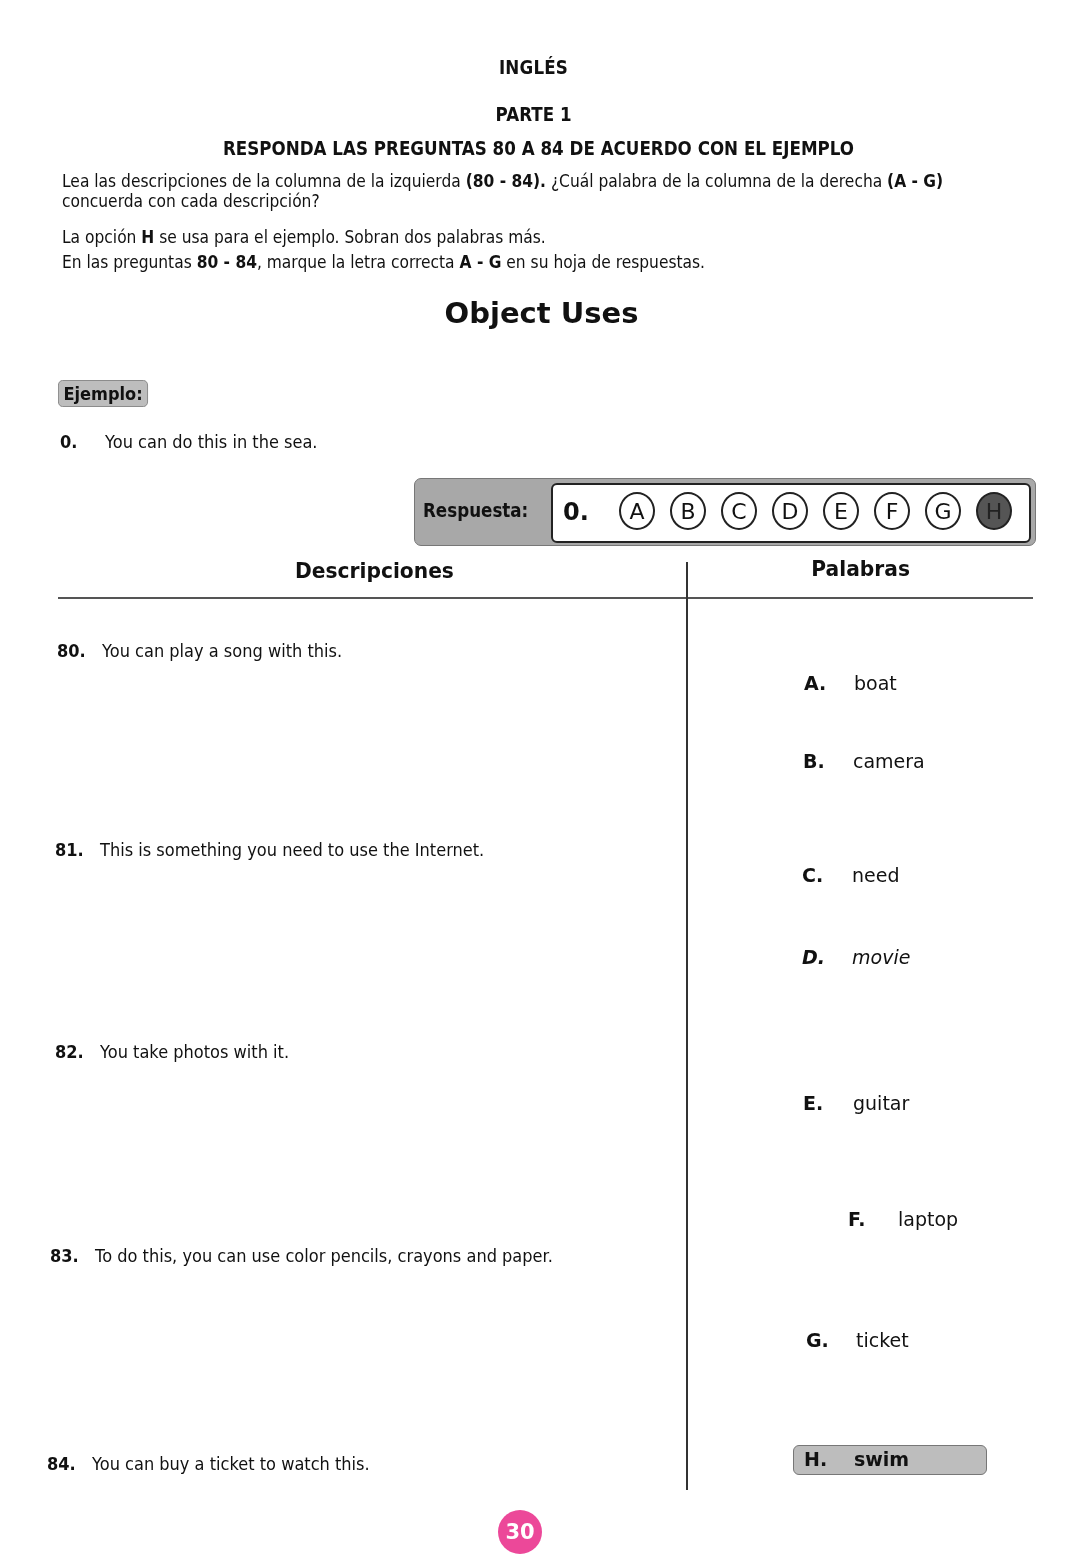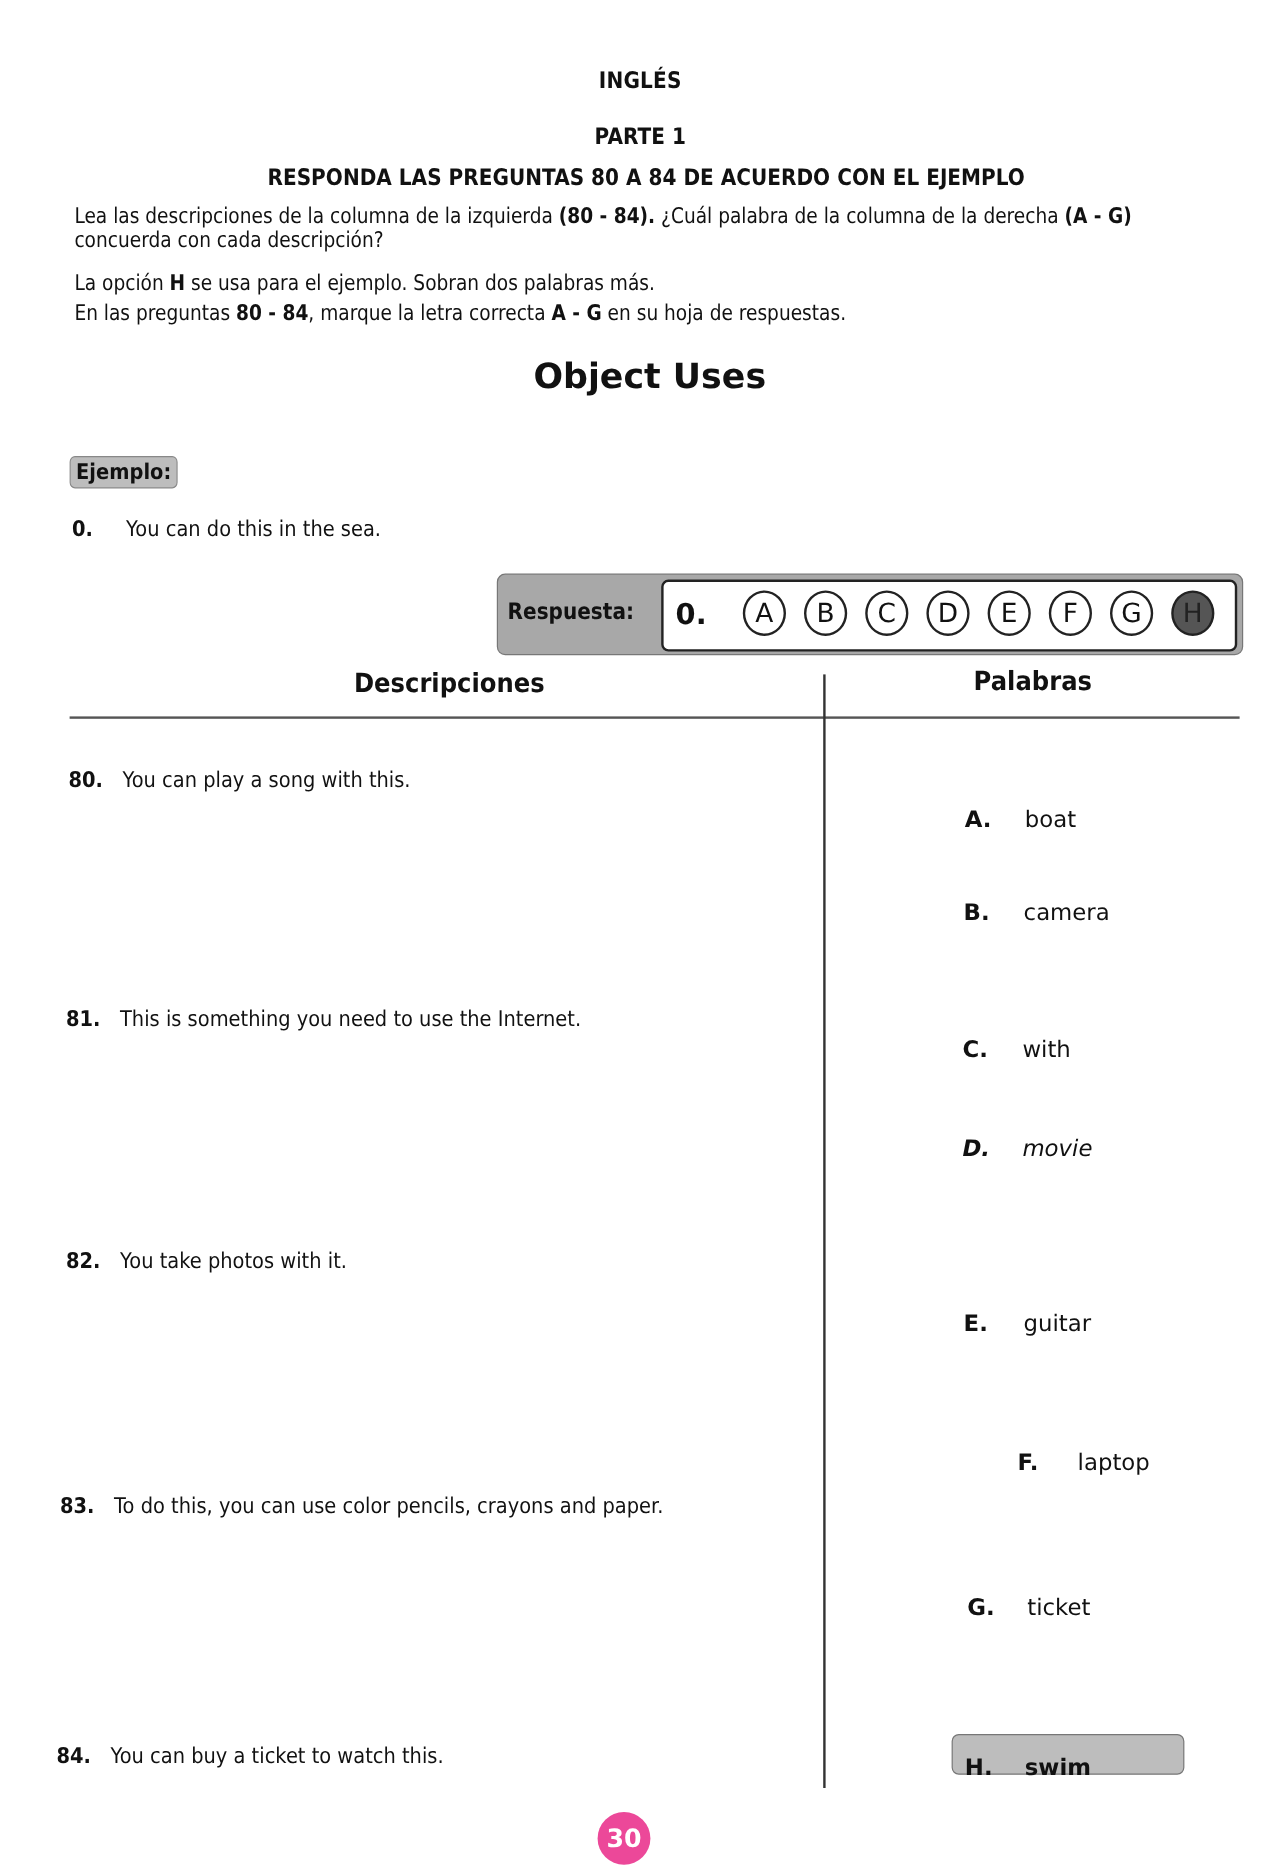--- a/index.html
+++ b/index.html
@@ -23,21 +23,21 @@
   .resp-num { left:10px; top:13px; font-size:24px; font-weight:bold; }
   .bubble { top:7px; width:36px; height:38px; border:2px solid #222; border-radius:50%;
             font-size:22px; display:flex; align-items:center; justify-content:center; box-sizing:border-box; background:#fff; }
   .bubble.filled { background:#555; color:#222; }
   .col-head { font-size:22px; font-weight:bold; transform:scaleX(0.92); }
   .hline { left:58px; top:597px; width:975px; height:2px; background:#555; }
   .vline { left:686px; top:562px; width:2px; height:928px; background:#333; }
   .word { font-size:19px; white-space:nowrap; }
   .word .letter { font-weight:bold; display:inline-block; width:50px; }
   .swim { left:793px; top:1445px; width:194px; height:30px; background:#bdbdbd; border:1px solid #777;
-          border-radius:6px; box-sizing:border-box; padding:16px 10px; font-size:19px; font-weight:bold; }
+          border-radius:6px; box-sizing:border-box; padding:2px 10px; font-size:19px; font-weight:bold; }
   .swim .letter { display:inline-block; width:50px; }
   .page-num { left:498px; top:1510px; width:44px; height:44px; border-radius:50%; background:#ec4899; color:#fff;
               font-size:21px; font-weight:bold; display:flex; align-items:center; justify-content:center; }
 </style>
 </head>
 <body>
 
 <div class="abs center h-subject">INGLÉS</div>
 <div class="abs center h-part">PARTE 1</div>
 <div class="abs center h-instr">RESPONDA LAS PREGUNTAS 80 A 84 DE ACUERDO CON EL EJEMPLO</div>
@@ -96,21 +96,21 @@
   <span class="num">84.</span><span>You can buy a ticket to watch this.</span>
 </div>
 
 <div class="abs word" style="left:804px; top:636px;margin-top:36px;">
   <span class="letter">A.</span><span>boat</span>
 </div>
 <div class="abs word" style="left:803px; top:750px;">
   <span class="letter">B.</span><span>camera</span>
 </div>
 <div class="abs word" style="left:802px; top:864px;">
-  <span class="letter">C.</span><span>with</span>
+  <span class="letter">C.</span><span>need</span>
 </div>
 <div class="abs word" style="left:802px; top:946px;font-style:italic;">
   <span class="letter">D.</span><span>movie</span>
 </div>
 <div class="abs word" style="left:803px; top:1092px;">
   <span class="letter">E.</span><span>guitar</span>
 </div>
 <div class="abs word" style="left:805px; top:1208px;margin-left:43px;">
   <span class="letter">F.</span><span>laptop</span>
 </div>

